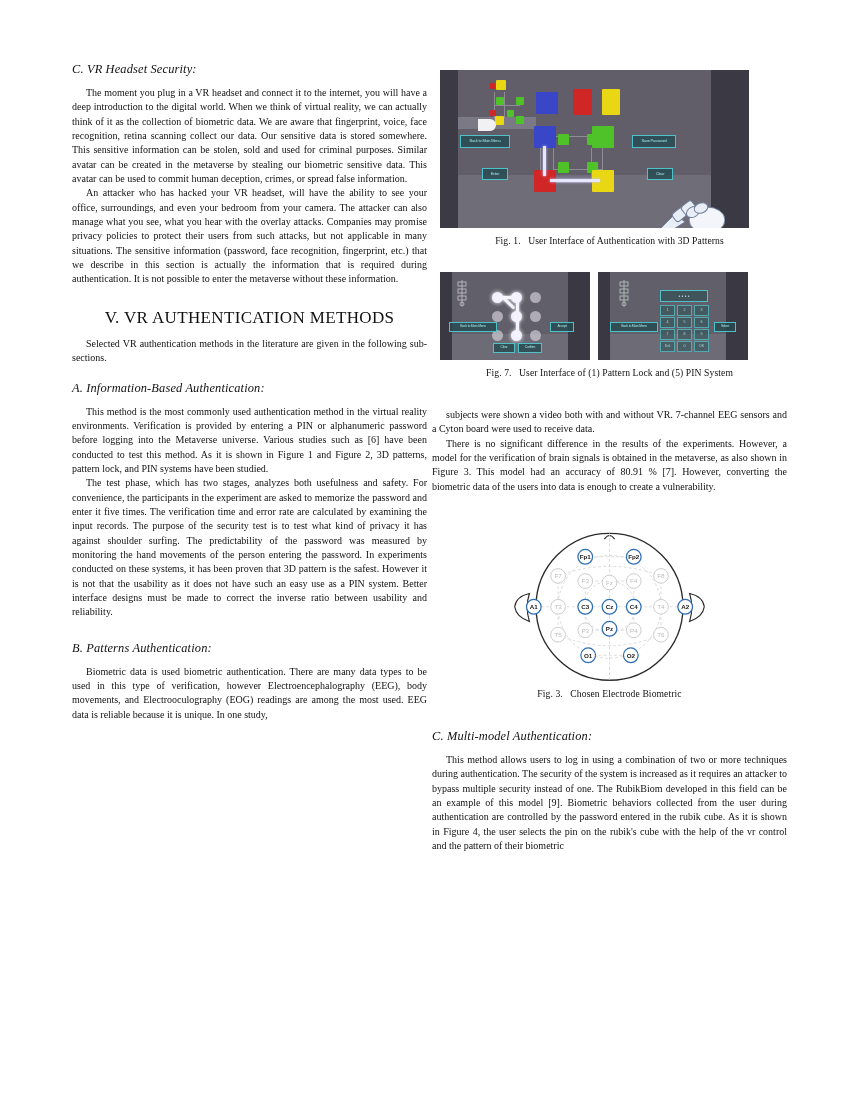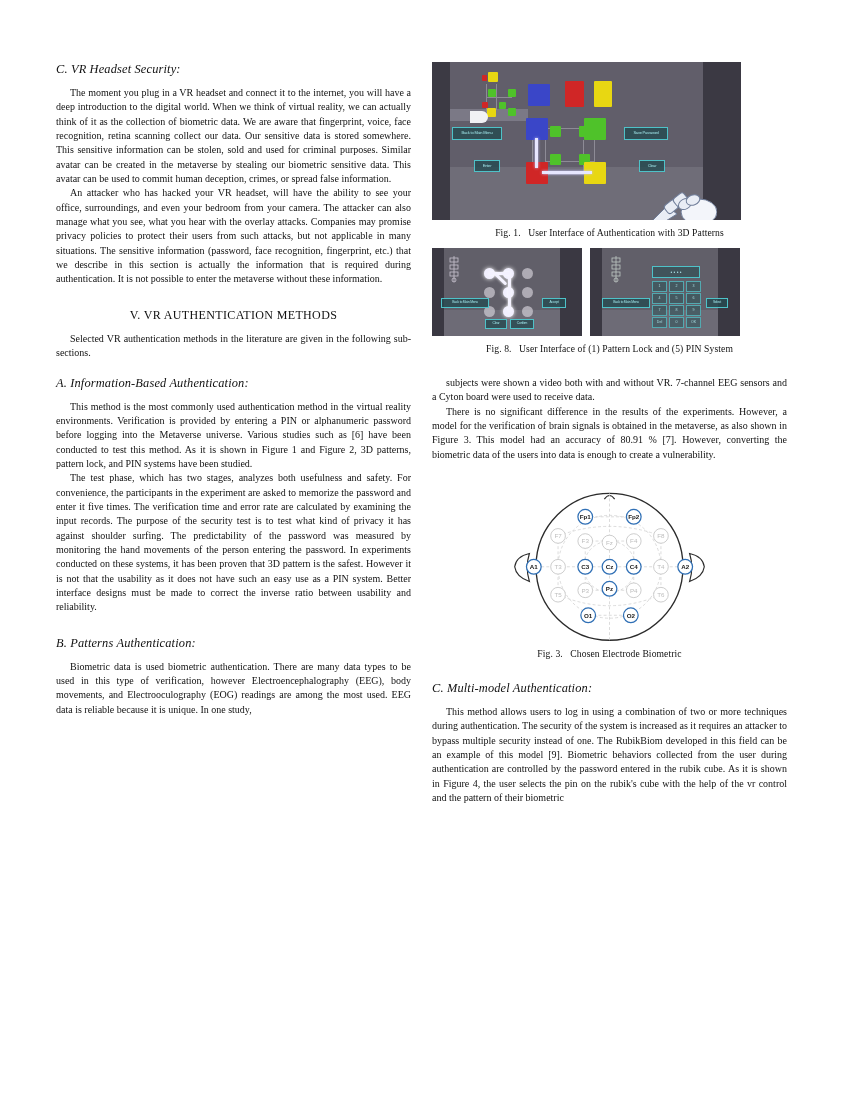--- a/index.html
+++ b/index.html
@@ -23,21 +23,21 @@
     width: 850px;
     height: 1100px;
     background: #ffffff;
   }
 
   .col {
     position: absolute;
     width: 355px;
     top: 62px;
   }
-  .col-left  { left: 56px; }
+  .col-left  { left: 72px; }
   .col-right { left: 432px; }
 
   p.body-text {
     margin: 0 0 0 0;
     font-size: 10px;
     line-height: 14.35px;
     text-align: justify;
     text-indent: 14px;
     hyphens: none;
   }
@@ -51,38 +51,38 @@
     text-align: left;
     letter-spacing: 0.15px;
   }
   .sec-title .lbl { font-style: italic; }
 
   .spacer-sm { height: 9px; }
   .spacer-md { height: 15px; }
   .spacer-lg { height: 21px; }
 
   .roman-head {
-    font-size: 12px;
+    font-size: 17px;
     text-align: center;
     margin: 0 0 9px 0;
     letter-spacing: 0.35px;
     font-variant: small-caps;
     text-transform: uppercase;
   }
 
   .fig-cap {
     font-size: 9.6px;
     text-align: center;
     margin: 7px 0 0 0;
     line-height: 12px;
     letter-spacing: 0.1px;
   }
   .fig-cap .num { }
 
-  .figure-block { margin: 0; }
+  .figure-block { margin: 8px; }
 
   
   .vr1 {
     position: relative;
     width: 309px;
     height: 158px;
     background: #5e5b66;
     overflow: hidden;
   }
   .vr1 .wall-left {
@@ -416,21 +416,21 @@
           <div class="btn" style="left:12px; top:50px; width:46px; height:8px;">
             <span>Back to Main Menu</span>
           </div>
           <div class="btn" style="left:116px; top:50px; width:20px; height:8px;">
             <span>Select</span>
           </div>
         </div>
       </div>
 
       <div class="fig-cap">
-        <span class="num">Fig. 8.</span>
+        <span class="num">Fig. 7.</span>
         &nbsp;
         <span>User Interface of (1) Pattern Lock and (5) PIN System</span>
       </div>
     </div>
 
     <div class="spacer-lg"></div>
 
     <p class="body-text">subjects were shown a video both with and without VR. 7-channel EEG sensors and a Cyton board were used to receive data.</p>
     <p class="body-text">There is no significant difference in the results of the experiments. However, a model for the verification of brain signals is obtained in the metaverse, as also shown in Figure 3. This model had an accuracy of 80.91 % [7]. However, converting the biometric data of the users into data is enough to create a vulnerability.</p>
 

